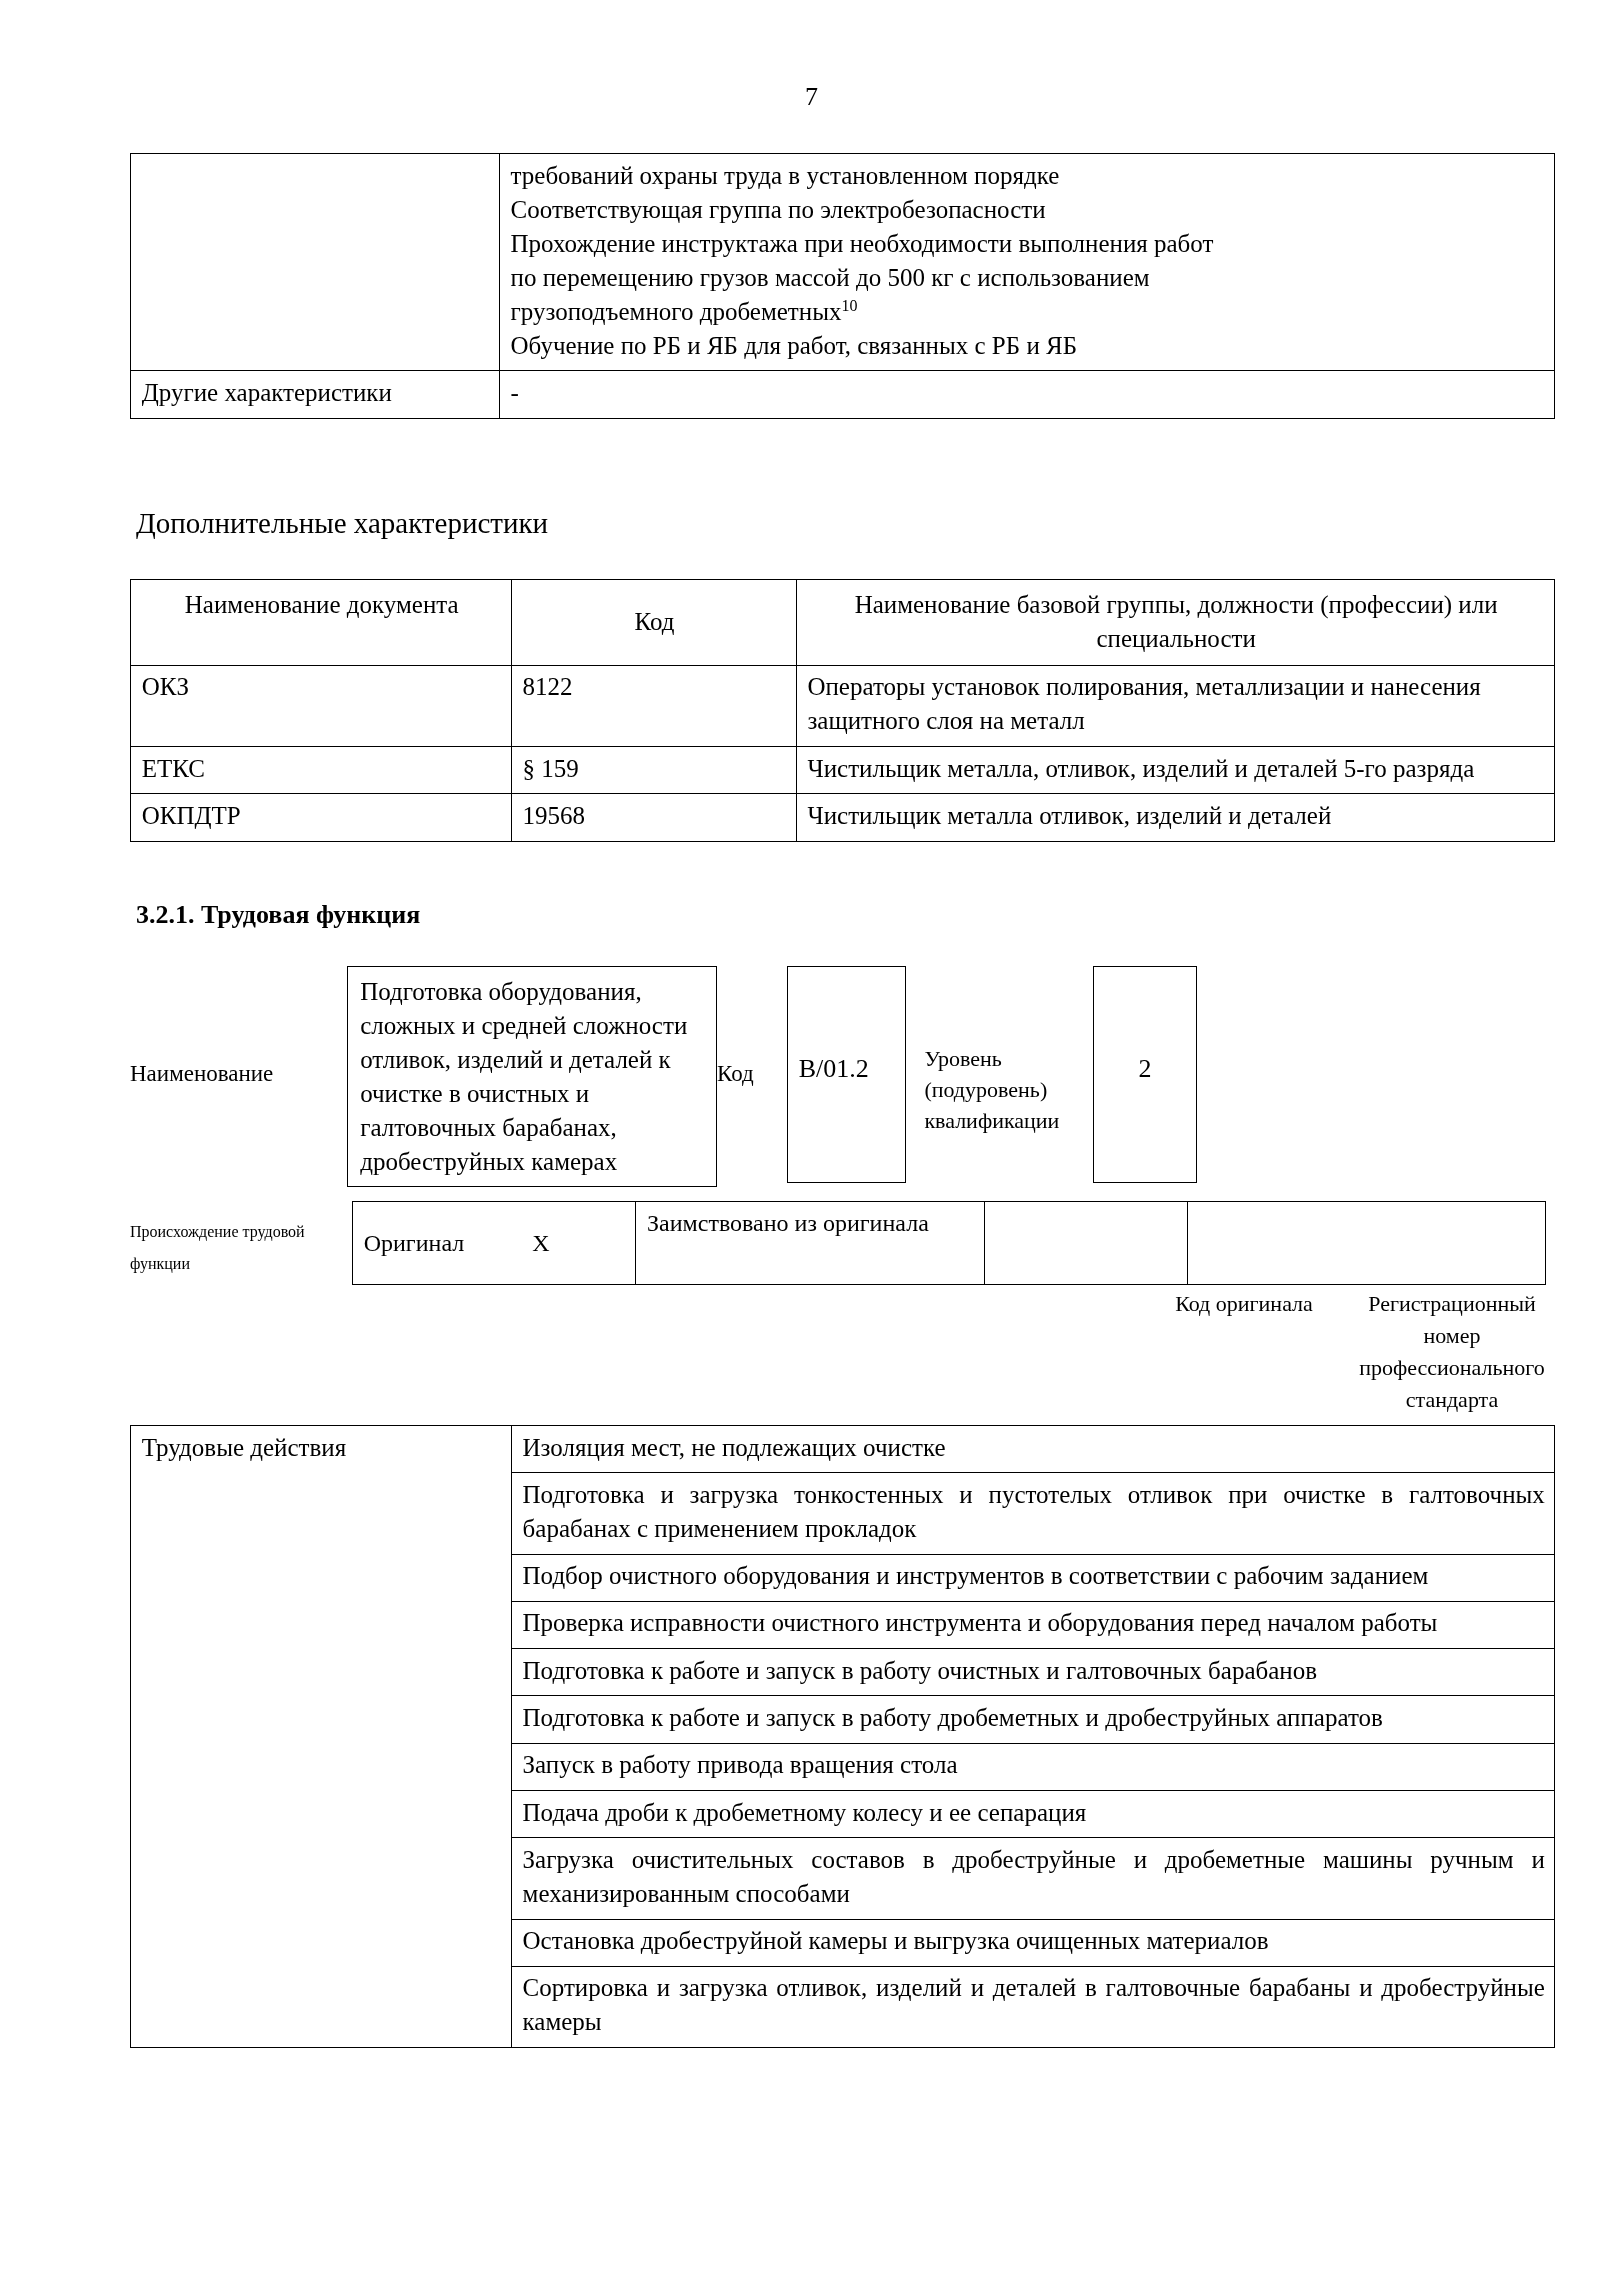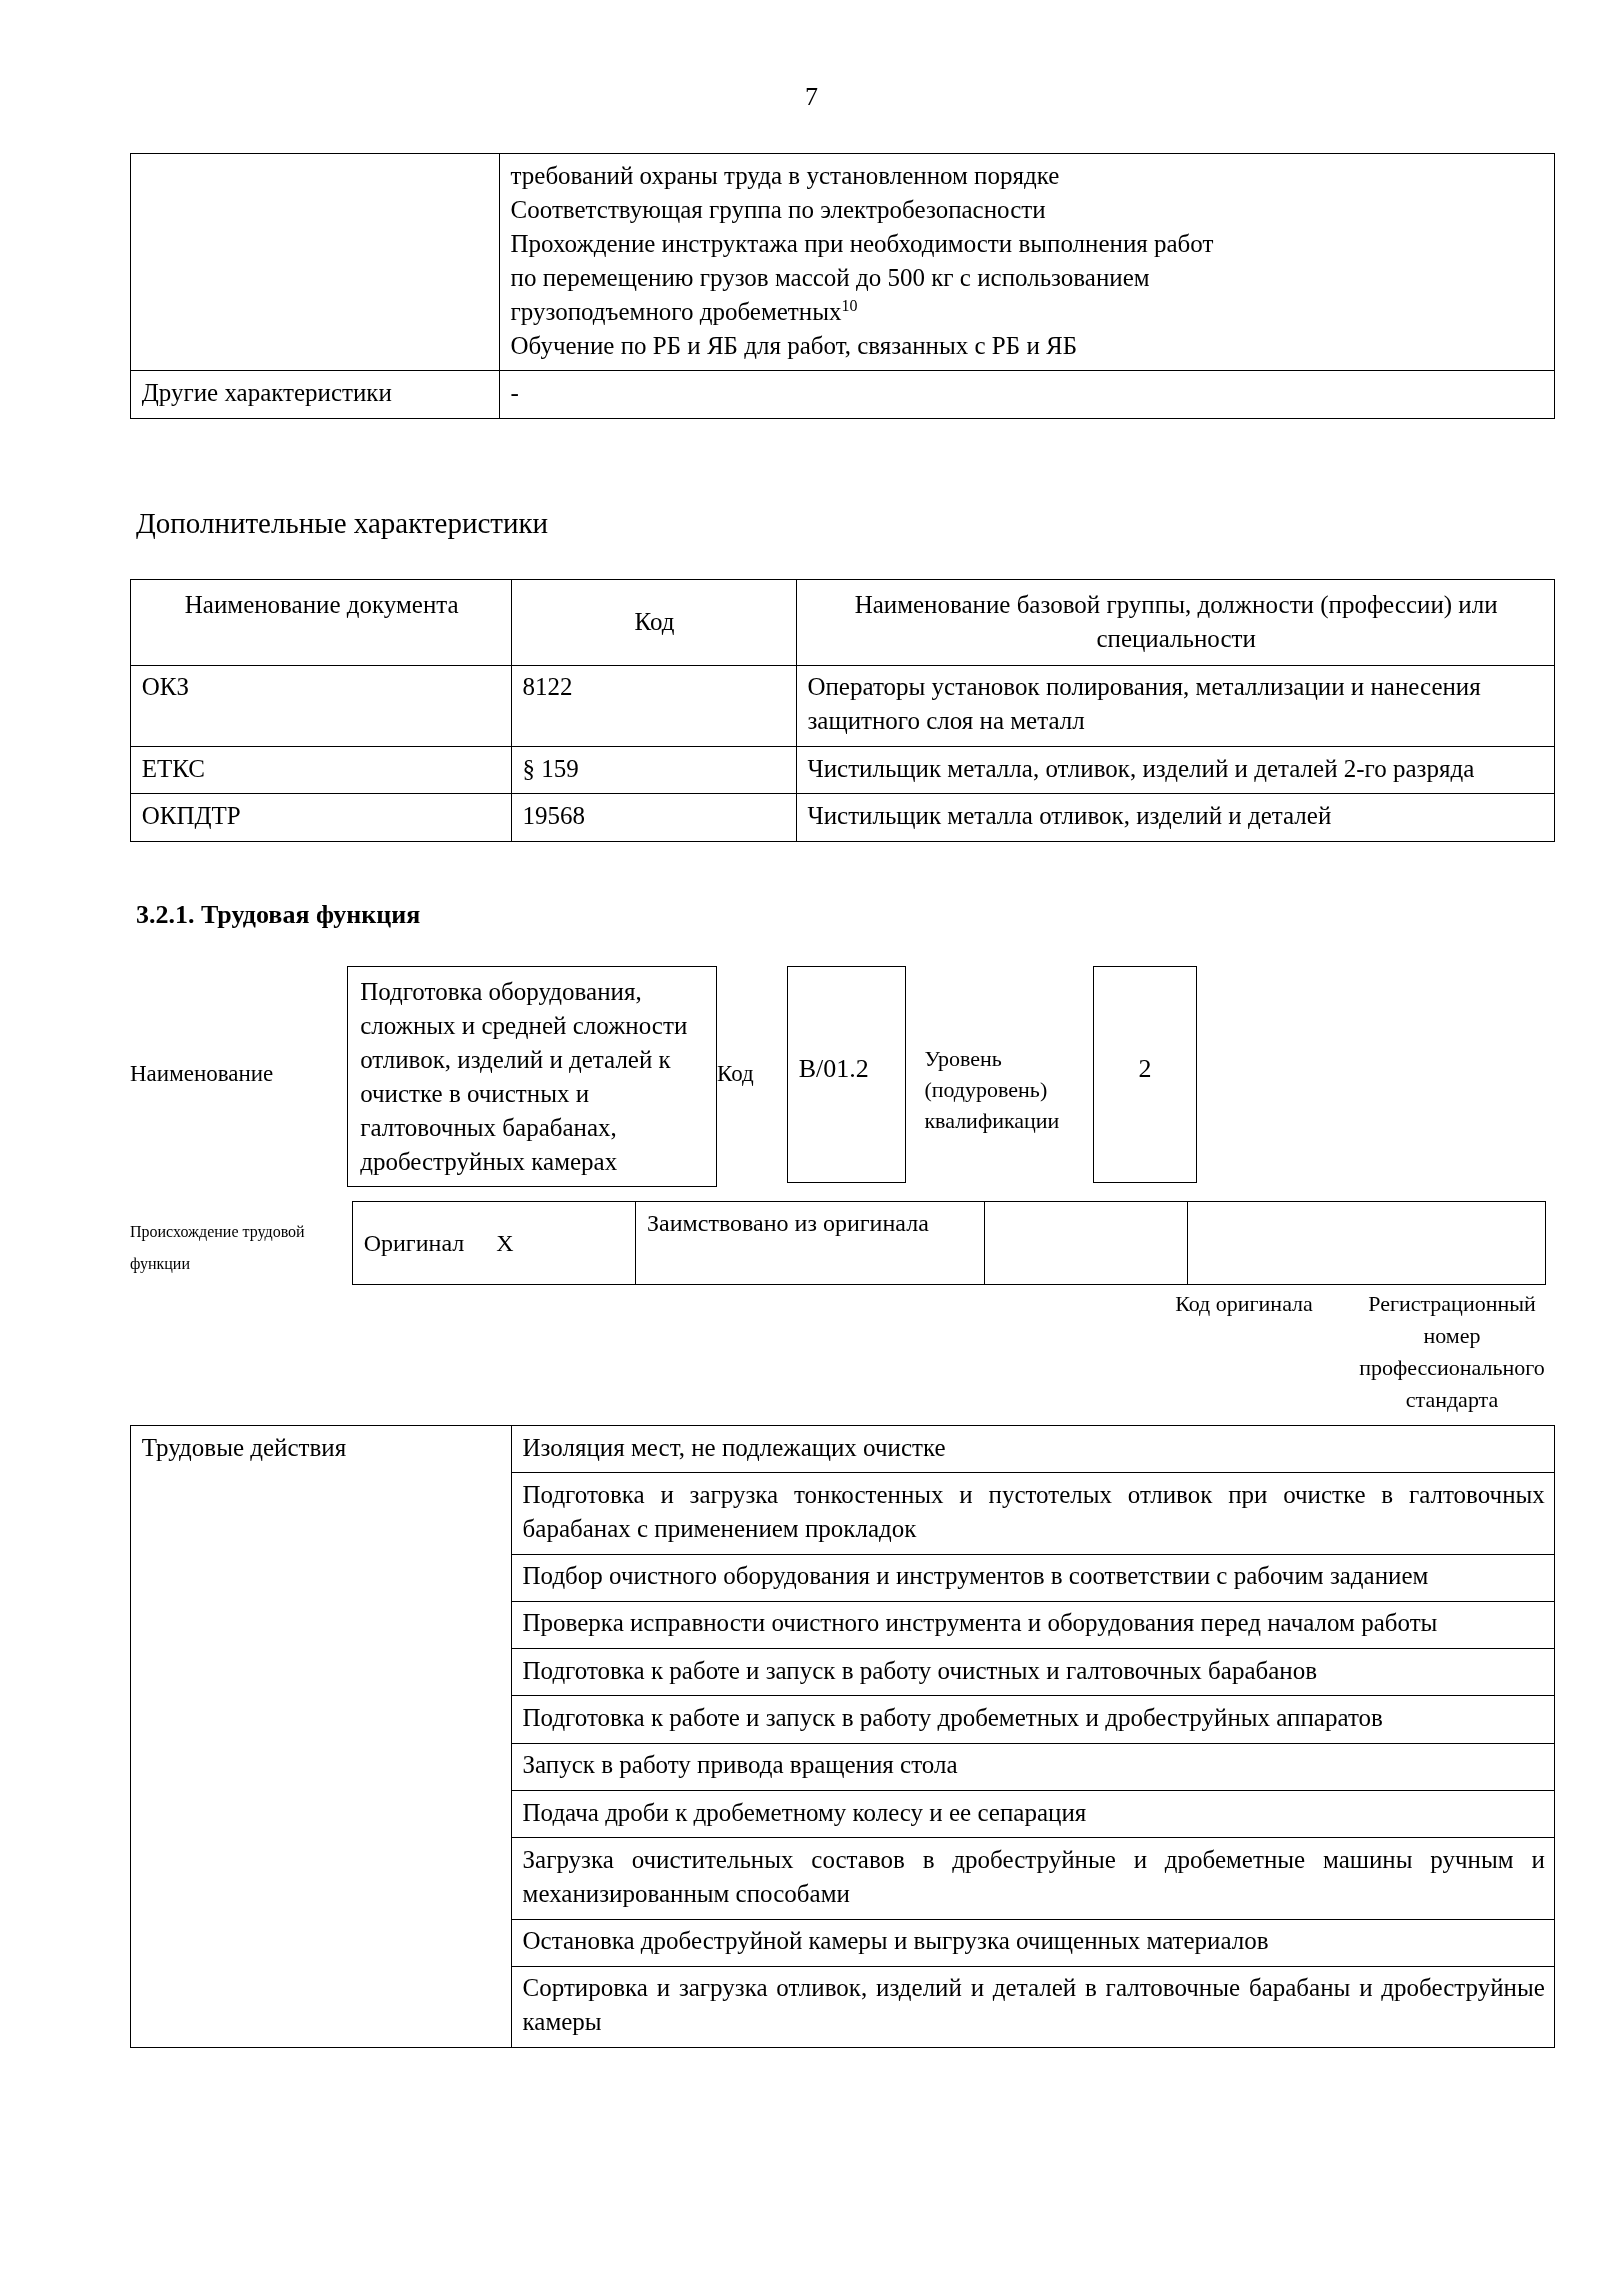--- a/index.html
+++ b/index.html
@@ -193,21 +193,21 @@
     line-height: 31px;
     padding: 3.1px 7.7px 3.1px 10.7px;
   }
   .origin-table td.t-orig { width: 264px; }
   .origin-table td.t-borrow { width: 329px; vertical-align: top; padding-top: 6.1px; }
   .origin-table td.t-code { width: 184px; }
   .origin-table td.t-reg { width: auto; }
   .orig-inner {
     display: flex;
     align-items: center;
-    gap: 32px;
+    gap: 68px;
   }
 
   
   .cap-code {
     position: absolute;
     left: 1152px;
     top: 1288px;
     width: 184px;
     text-align: center;
     font-size: 22px;
@@ -283,21 +283,21 @@
       </thead>
       <tbody>
         <tr>
           <td class="c1">ОКЗ</td>
           <td class="c2">8122</td>
           <td class="c3">Операторы установок полирования, металлизации и нанесения защитного слоя на металл</td>
         </tr>
         <tr>
           <td class="c1">ЕТКС</td>
           <td class="c2">§ 159</td>
-          <td class="c3">Чистильщик металла, отливок, изделий и деталей 2-го разряда</td>
+          <td class="c3">Чистильщик металла, отливок, изделий и деталей 5-го разряда</td>
         </tr>
         <tr>
           <td class="c1">ОКПДТР</td>
           <td class="c2">19568</td>
           <td class="c3">Чистильщик металла отливок, изделий и деталей</td>
         </tr>
       </tbody>
     </table>
   </div>
 

